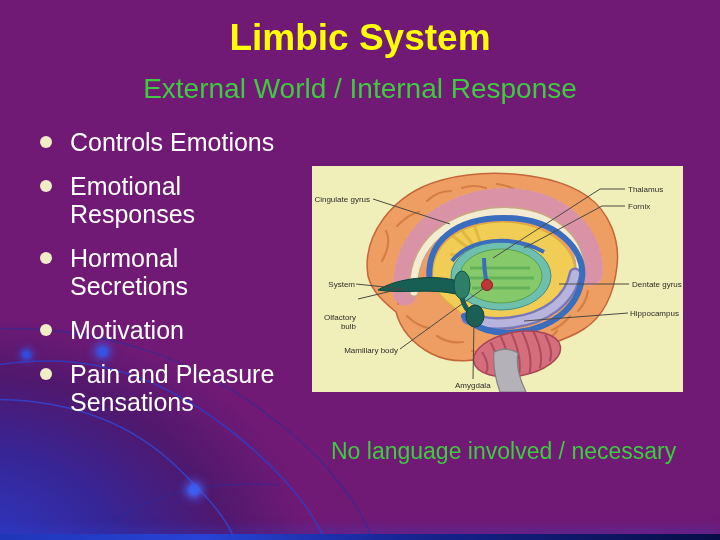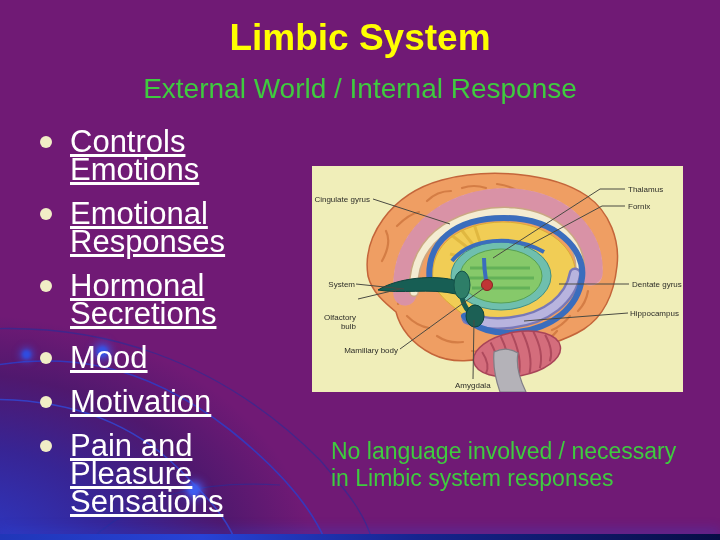--- a/index.html
+++ b/index.html
@@ -36,23 +36,23 @@
   }
   .bullets{
     position:absolute;left:28px;top:128px;width:300px;z-index:2;
     list-style:none;margin:0;padding:0;
   }
   .bullets li{display:flex;margin:0 0 16px 0;padding-left:12px;}
   .bullets .dot{
     flex:0 0 12px;width:12px;height:12px;border-radius:50%;
     background:#f1edc6;margin-top:8px;margin-right:18px;
   }
-  .bullets .bl{display:block;width:212px;color:#ffffff;font-size:31px;line-height:28px;text-decoration:underline;}
+  .bullets .bl{display:block;width:212px;color:#ffffff;font-size:25px;line-height:28px;}
   .note{position:absolute;left:331px;top:438px;z-index:2;color:#3fcb3f;font-size:23px;line-height:27px;}
-  .note div{white-space:nowrap;}
+  .note div{white-space:nowrap;text-align:right;}
   
   .diagram{
     position:absolute;left:312px;top:166px;width:371px;height:226px;z-index:2;
     background:#f0eeb9;
   }
   .diagram svg{position:absolute;left:0;top:0;}
   .dlabel{
     position:absolute;z-index:3;color:#2d2d28;font-size:8px;line-height:9px;white-space:nowrap;
   }
   .dl-cingulate{right:313px;top:29px;text-align:right;}
@@ -90,24 +90,20 @@
       <span class="dot"></span>
       <span class="bl">Controls Emotions</span>
     </li>
     <li>
       <span class="dot"></span>
       <span class="bl">Emotional Responses</span>
     </li>
     <li>
       <span class="dot"></span>
       <span class="bl">Hormonal Secretions</span>
-    </li>
-    <li>
-      <span class="dot"></span>
-      <span class="bl">Mood</span>
     </li>
     <li>
       <span class="dot"></span>
       <span class="bl">Motivation</span>
     </li>
     <li>
       <span class="dot"></span>
       <span class="bl">Pain and Pleasure Sensations</span>
     </li>
   </ul>
@@ -216,16 +212,15 @@
     <div class="dlabel dl-septum">System</div>
     <div class="dlabel dl-olfactory">Olfactory bulb</div>
     <div class="dlabel dl-mamillary">Mamillary body</div>
     <div class="dlabel dl-amygdala">Amygdala</div>
     <div class="dlabel dl-dentate">Dentate gyrus</div>
     <div class="dlabel dl-hippocampus">Hippocampus</div>
   </div>
 
   <div class="note">
     <div>No language involved / necessary</div>
-    <div>in Limbic system responses</div>
   </div>
 
 </div>
 
 </body></html>

